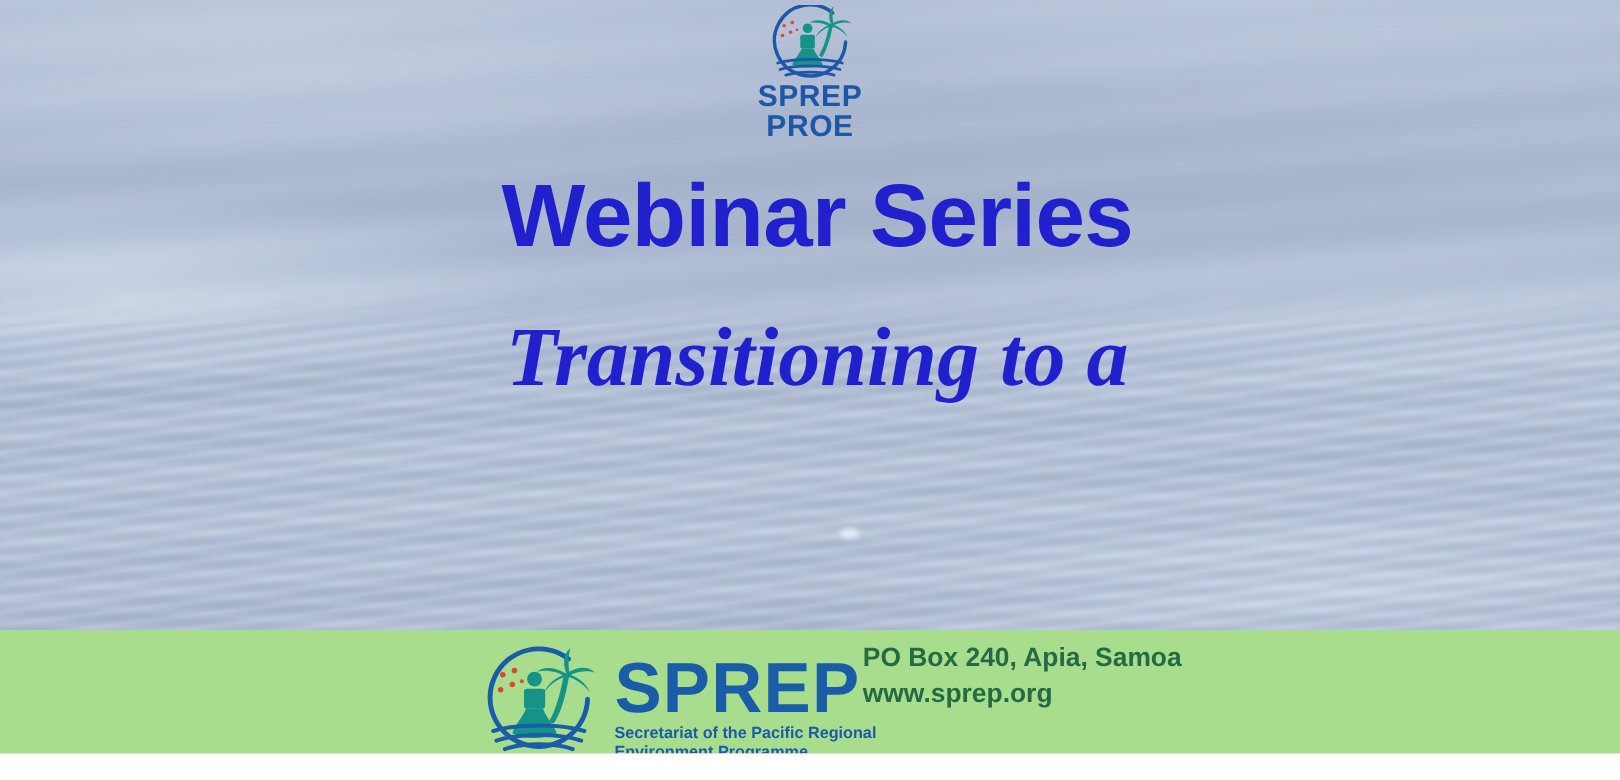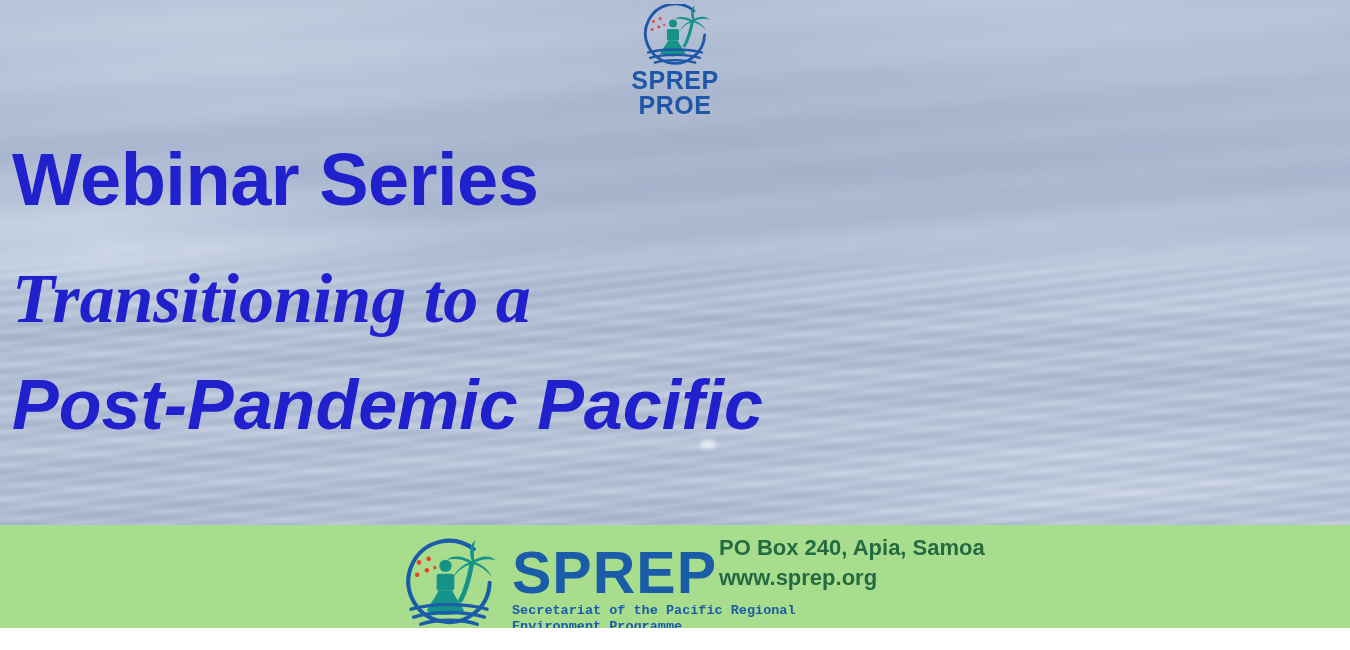--- a/index.html
+++ b/index.html
@@ -128,21 +128,21 @@
     line-height: 25px;
     letter-spacing: 0.5px;
     font-family: "Liberation Sans", sans-serif;
   }
 
   
   .headline {
     position: absolute;
     left: 0; right: 0;
     top: 136px;
-    text-align: left;
+    text-align: center;
     padding-left: 12px;
   }
   .title-main {
     color: #2020cc;
     font-weight: 700;
     font-size: 74px;
     line-height: 88px;
     letter-spacing: -0.5px;
     font-family: "Liberation Sans", sans-serif;
   }
@@ -191,21 +191,21 @@
     line-height: 56px;
     letter-spacing: 1px;
     font-family: "Liberation Sans", sans-serif;
   }
   .footer-tagline {
     margin-top: 2px;
     color: #1a5ca8;
     font-weight: 600;
     font-size: 13.5px;
     line-height: 16px;
-    font-family: Liberation Mono, monospace;
+    font-family: Liberation Sans, sans-serif;
   }
   .contact {
     position: absolute;
     left: 703px;
     top: 8px;
     color: #246b43;
     font-weight: 700;
     font-size: 22px;
     line-height: 30px;
     font-family: "Liberation Sans", sans-serif;
@@ -266,21 +266,20 @@
     </span>
     <div class="top-logo-word">
       <div>SPREP</div>
       <div>PROE</div>
     </div>
   </div>
 
   <div class="headline">
     <div class="title-main">Webinar Series</div>
     <div class="title-sub line1">Transitioning to a</div>
-    <div class="title-sub">Post-Pandemic Pacific</div>
   </div>
 
   <div class="footer">
     <div class="footer-inner">
       <div class="footer-logo">
         <span class="footer-logo-mark">
           <svg viewBox="0 0 120 116" width="106" height="104" xmlns="http://www.w3.org/2000/svg" aria-hidden="true">
             <path d="M88 14 A46 46 0 1 0 106 52" fill="none" stroke="#1a5ca8" stroke-width="4.6" stroke-linecap="round"></path>
             <path d="M86 30 C83 46 80 60 73 72" fill="none" stroke="#169389" stroke-width="5.2" stroke-linecap="round"></path>
             <g fill="#169389">

